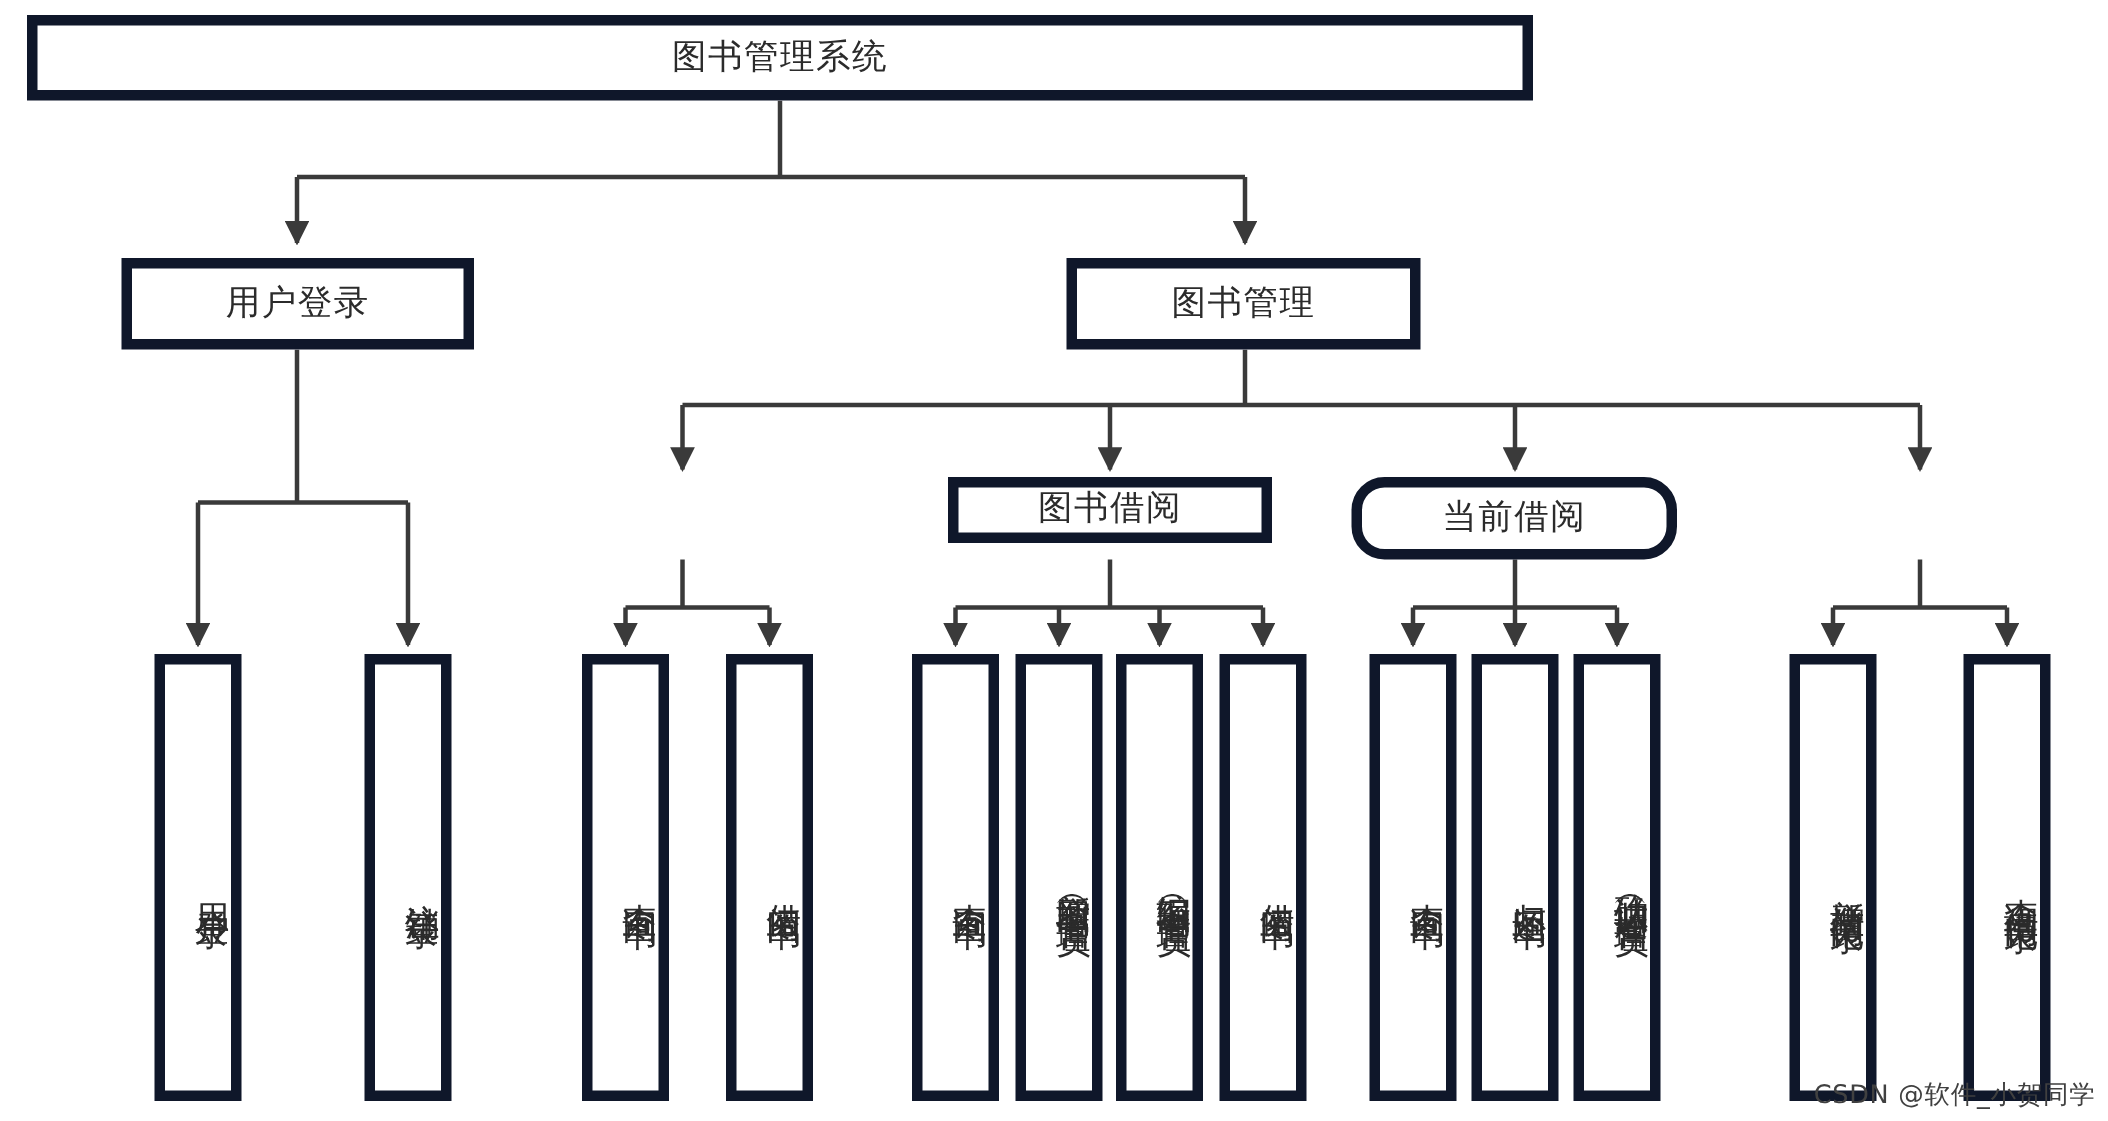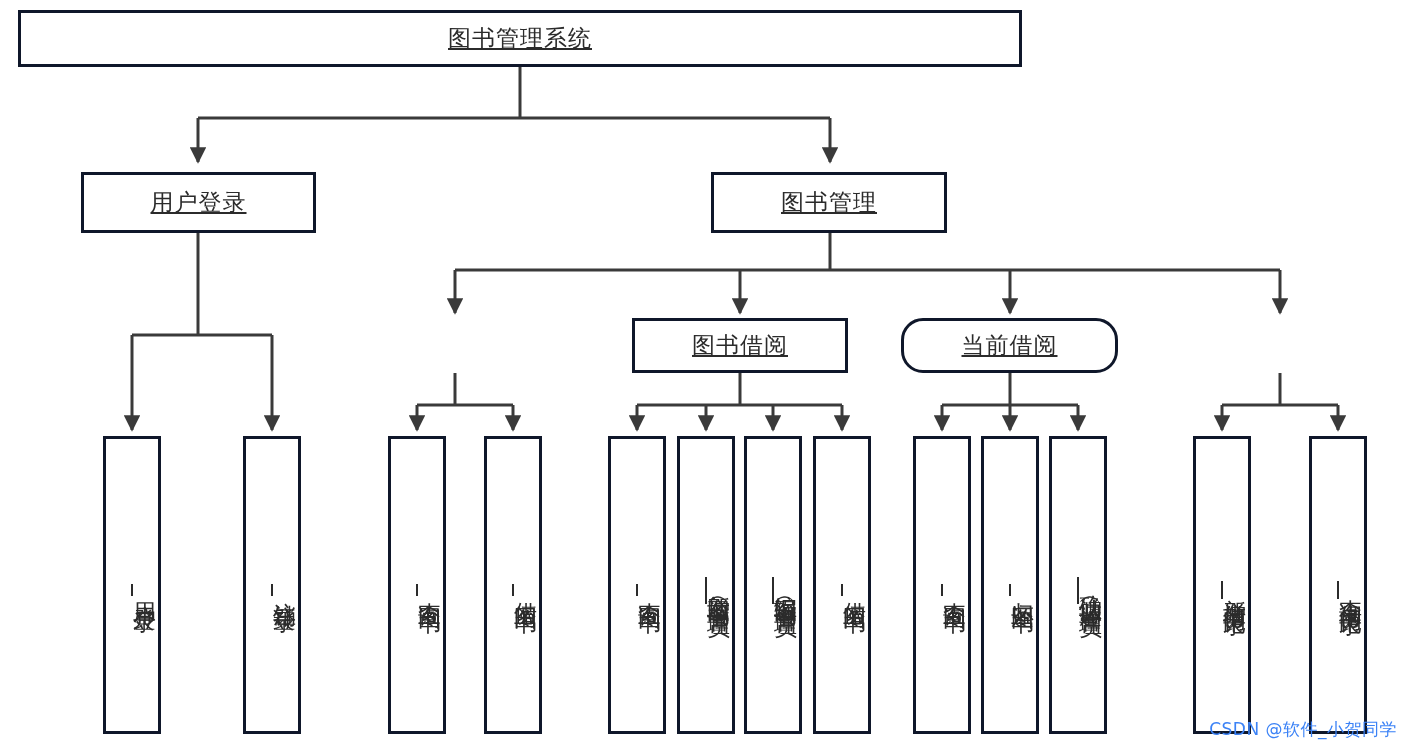--- a/index.html
+++ b/index.html
@@ -22,29 +22,28 @@
     position: absolute;
     left: 0;
     top: 0;
     width: 1405px;
     height: 747px;
     pointer-events: none;
   }
   .node {
     position: absolute;
     box-sizing: border-box;
-    border: 3px solid #0f172a;
+    border: 7px solid #0f172a;
     background: #ffffff;
     display: flex;
     align-items: center;
     justify-content: center;
     color: #2b2b2b;
     line-height: 1.18;
     text-align: center;
-    text-decoration: underline;
   }
   .node.horiz {
     font-size: 23px;
     letter-spacing: 1px;
   }
   .node.vert {
     font-size: 23px;
     writing-mode: vertical-rl;
     text-orientation: upright;
     letter-spacing: 3px;
@@ -58,21 +57,21 @@
     white-space: normal;
   }
   .node .label {
     display: block;
   }
   #watermark {
     position: absolute;
     right: 8px;
     bottom: 6px;
     font-size: 17px;
-    color: #3b82f6;
+    color: #404040;
     letter-spacing: 0.5px;
     white-space: nowrap;
     pointer-events: none;
   }
 </style>
 </head>
 <body>
 
 <div id="diagram-root">
 
@@ -130,21 +129,21 @@
     <span class="label">图书管理系统</span>
   </div>
 
   <div class="node horiz" style="left:81px; top:172px; width:235px; height:61px;">
     <span class="label">用户登录</span>
   </div>
   <div class="node horiz" style="left:711px; top:172px; width:236px; height:61px;">
     <span class="label">图书管理</span>
   </div>
 
-  <div class="node horiz" style="left:632px; top:318px; width:216px; height:55px;">
+  <div class="node horiz" style="left:632px; top:318px; width:216px; height:44px;">
     <span class="label">图书借阅</span>
   </div>
   <div class="node horiz" style="left:901px; top:318px; width:217px; height:55px;border-radius:22px;">
     <span class="label">当前借阅</span>
   </div>
 
   <div class="node vert" style="left:103px; top:436px; width:58px; height:298px;">
     <span class="label">用户登录</span>
   </div>
   <div class="node vert" style="left:243px; top:436px; width:58px; height:298px;">

